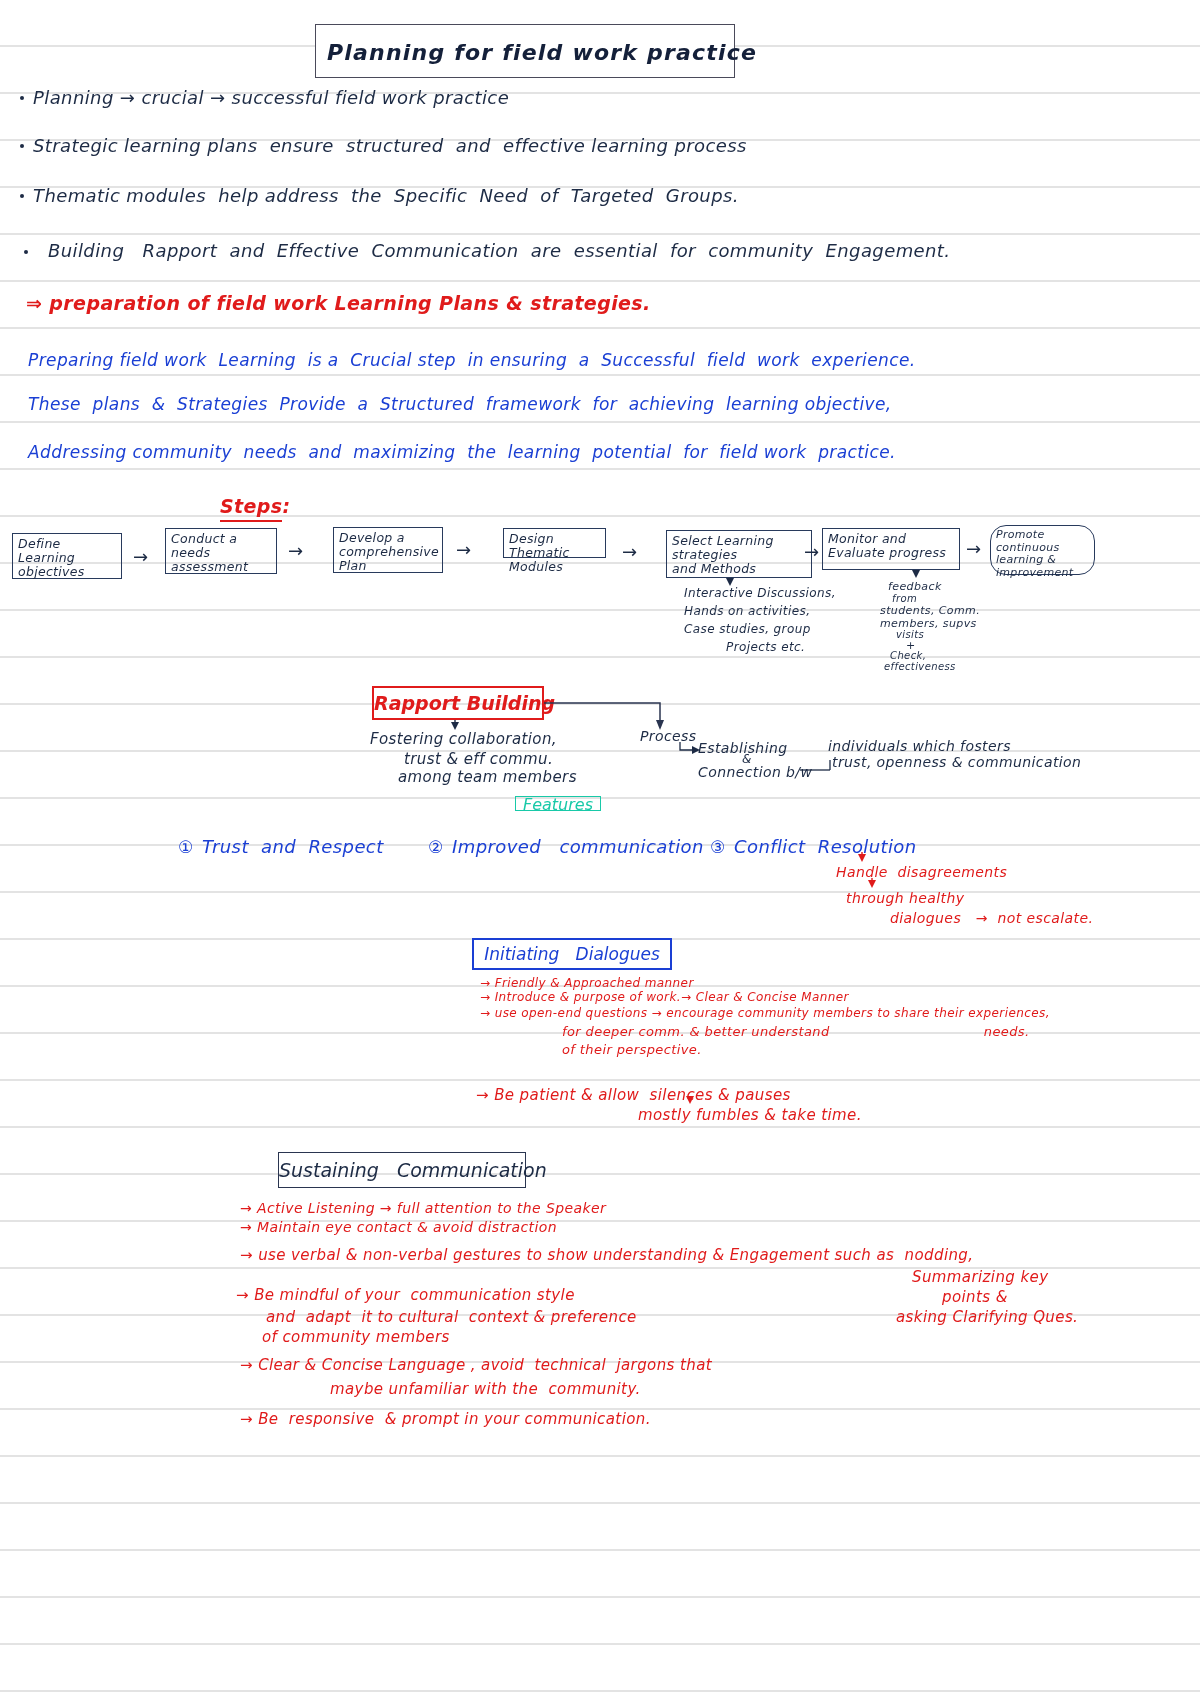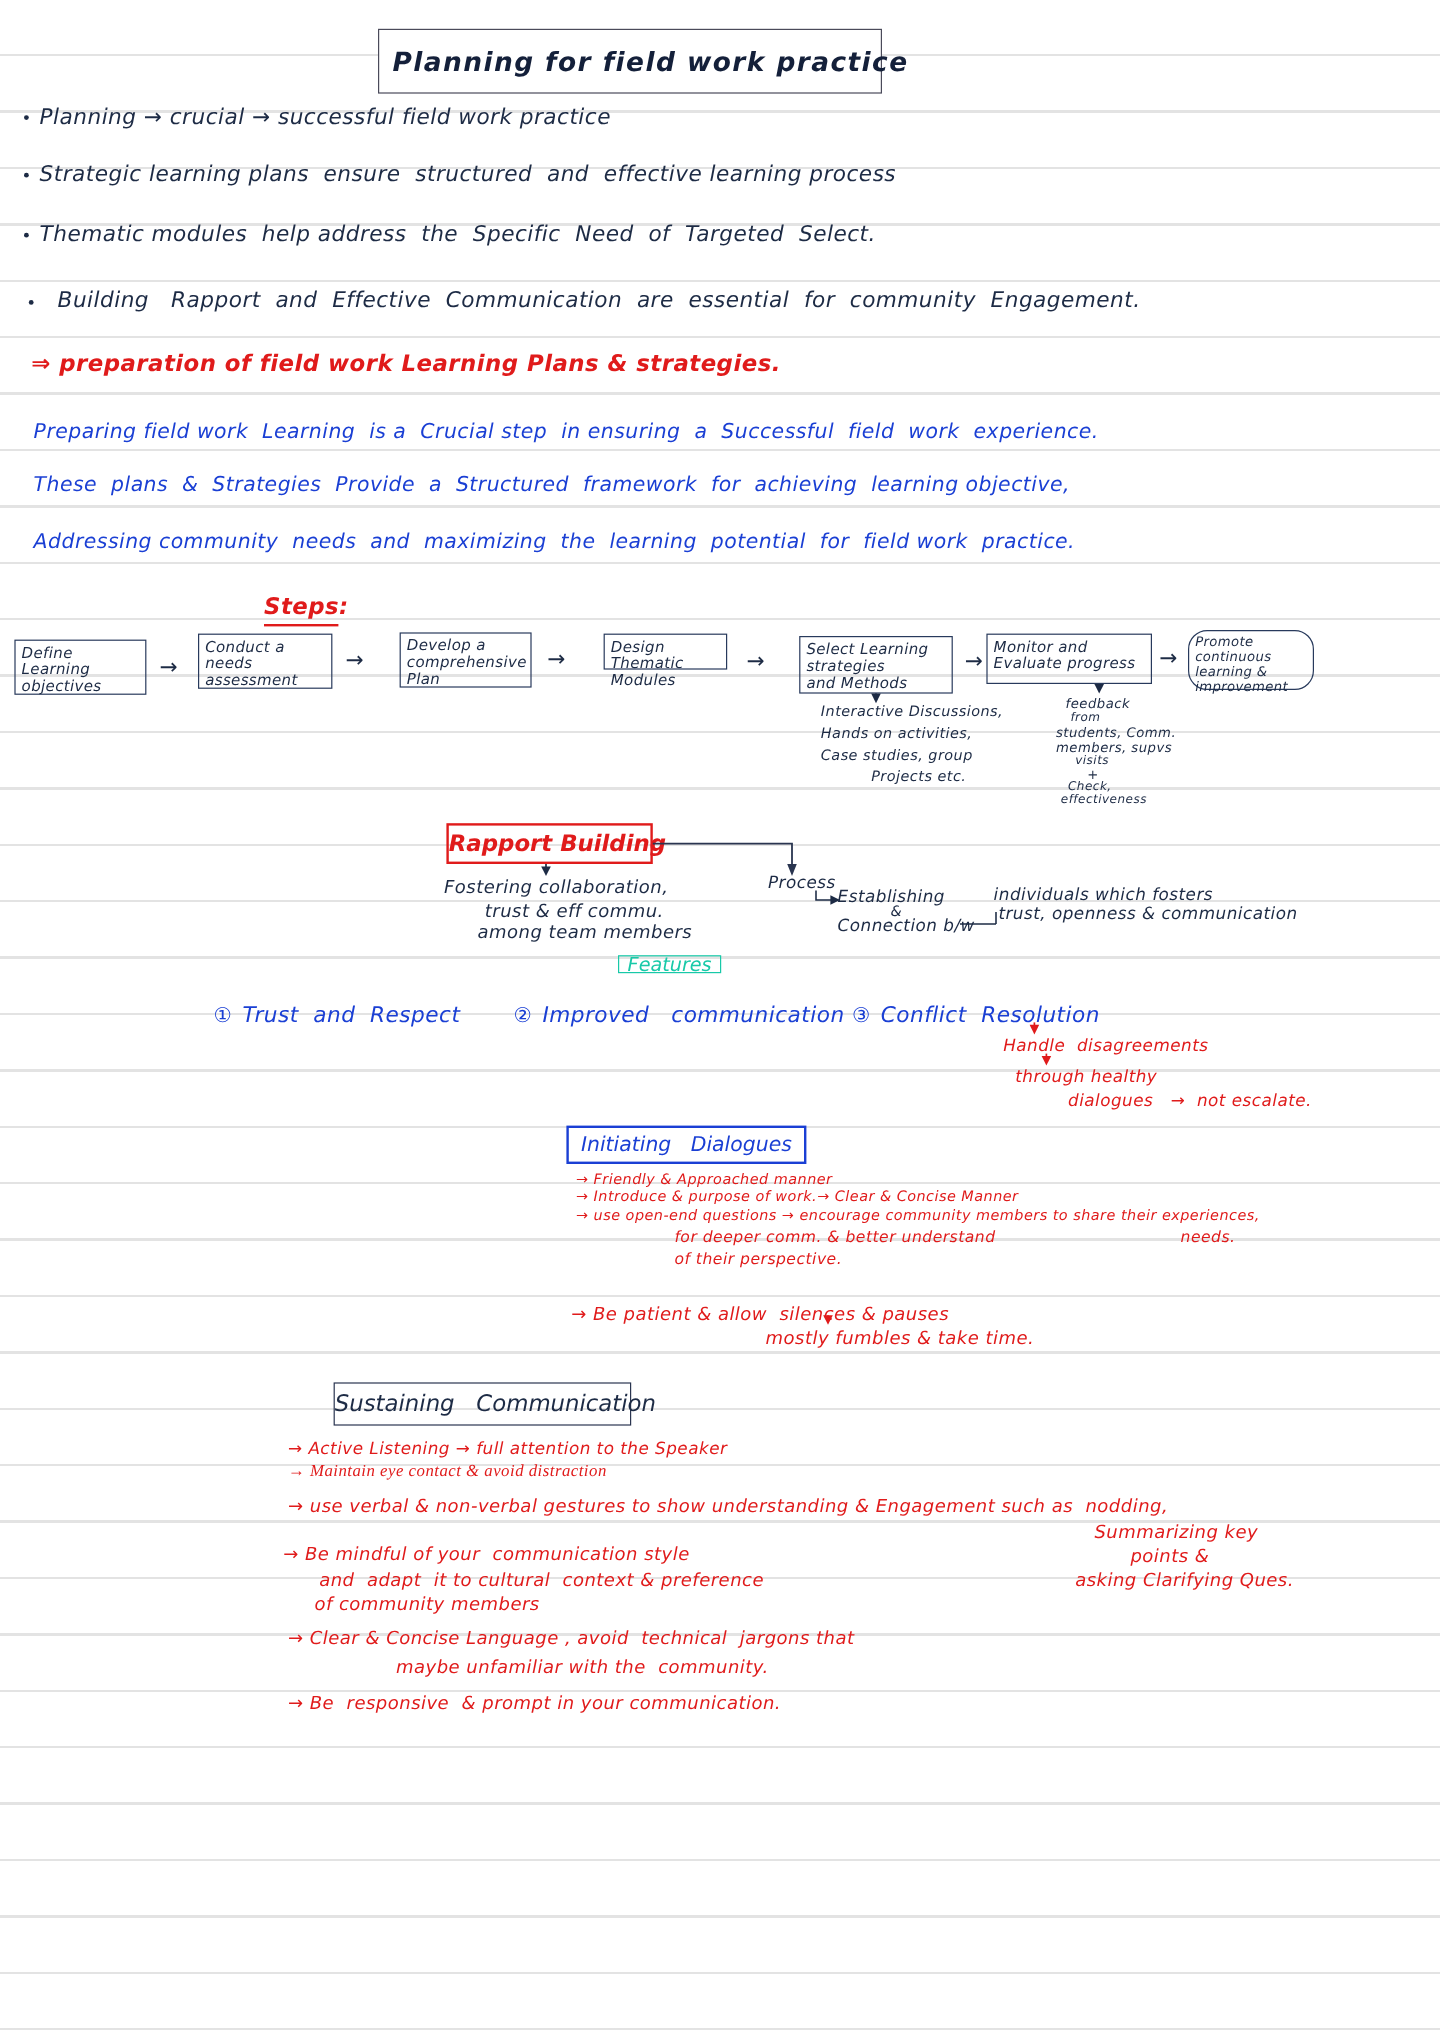--- a/index.html
+++ b/index.html
@@ -105,21 +105,21 @@
 <div id="title-text" class="slant">Planning for field work practice</div>
 
 <div class="layer">
   <div class="bullet-dot" style="left:20px;top:96px;"></div>
   <div class="hw ink-dark slant sz18" style="left:33px;top:87px;">Planning → crucial → successful field work practice</div>
 
   <div class="bullet-dot" style="left:20px;top:144px;"></div>
   <div class="hw ink-dark slant sz18" style="left:33px;top:135px;">Strategic learning plans  ensure  structured  and  effective learning process</div>
 
   <div class="bullet-dot" style="left:20px;top:194px;"></div>
-  <div class="hw ink-dark slant sz18" style="left:33px;top:185px;">Thematic modules  help address  the  Specific  Need  of  Targeted  Select.</div>
+  <div class="hw ink-dark slant sz18" style="left:33px;top:185px;">Thematic modules  help address  the  Specific  Need  of  Targeted  Groups.</div>
 
   <div class="bullet-dot" style="left:24px;top:250px;"></div>
   <div class="hw ink-dark slant sz18" style="left:48px;top:240px;">Building   Rapport  and  Effective  Communication  are  essential  for  community  Engagement.</div>
 </div>
 
 <div class="hw ink-red slant sz19 w600" style="left:26px;top:292px;">⇒ preparation of field work Learning Plans &amp; strategies.</div>
 
 <div class="layer">
   <div class="hw ink-blue slant sz17" style="left:28px;top:350px;">Preparing field work  Learning  is a  Crucial step  in ensuring  a  Successful  field  work  experience.</div>
   <div class="hw ink-blue slant sz17" style="left:28px;top:442px;">Addressing community  needs  and  maximizing  the  learning  potential  for  field work  practice.</div>
@@ -152,21 +152,21 @@
   </div>
   <div class="arrowh" style="left:456px;top:541px;">→</div>
 
   <div class="fbox" style="left:503px;top:528px;width:103px;height:30px;">
     <div class="ftxt slant">Design
 Thematic
 Modules</div>
   </div>
   <div class="arrowh" style="left:622px;top:543px;">→</div>
 
-  <div class="fbox" style="left:666px;top:530px;width:128px;height:48px;">
+  <div class="fbox" style="left:666px;top:530px;width:146px;height:48px;">
     <div class="ftxt slant">Select Learning
 strategies
 and Methods</div>
   </div>
   <div class="arrowh" style="left:804px;top:543px;">→</div>
 
   <div class="fbox" style="left:822px;top:528px;width:138px;height:42px;">
     <div class="ftxt slant">Monitor and
 Evaluate progress</div>
   </div>
@@ -246,21 +246,21 @@
   <div class="hw ink-red slant sz15" style="left:476px;top:1086px;">→ Be patient &amp; allow  silences &amp; pauses</div>
   <div class="hw ink-red slant sz15" style="left:638px;top:1106px;">mostly fumbles &amp; take time.</div>
 </div>
 
 <div class="lbox lbox-dark" style="left:278px;top:1152px;width:248px;height:36px;">
   <span class="ink-dark slant sz19">Sustaining   Communication</span>
 </div>
 
 <div class="layer">
   <div class="hw ink-red slant sz14" style="left:240px;top:1200px;">→ Active Listening → full attention to the Speaker</div>
-  <div class="hw ink-red slant sz14" style="left:240px;top:1219px;font-family:Liberation Serif, serif;">→ Maintain eye contact &amp; avoid distraction</div>
+  <div class="hw ink-red slant sz14" style="left:240px;top:1219px;">→ Maintain eye contact &amp; avoid distraction</div>
   <div class="hw ink-red slant sz15" style="left:240px;top:1246px;">→ use verbal &amp; non-verbal gestures to show understanding &amp; Engagement such as  nodding,</div>
   <div class="hw ink-red slant sz15" style="left:912px;top:1268px;">Summarizing key</div>
   <div class="hw ink-red slant sz15" style="left:942px;top:1288px;">points &amp;</div>
   <div class="hw ink-red slant sz15" style="left:896px;top:1308px;">asking Clarifying Ques.</div>
   <div class="hw ink-red slant sz15" style="left:236px;top:1286px;">→ Be mindful of your  communication style</div>
   <div class="hw ink-red slant sz15" style="left:266px;top:1308px;">and  adapt  it to cultural  context &amp; preference</div>
   <div class="hw ink-red slant sz15" style="left:262px;top:1328px;">of community members</div>
   <div class="hw ink-red slant sz15" style="left:240px;top:1356px;">→ Clear &amp; Concise Language , avoid  technical  jargons that</div>
   <div class="hw ink-red slant sz15" style="left:330px;top:1380px;">maybe unfamiliar with the  community.</div>
   <div class="hw ink-red slant sz15" style="left:240px;top:1410px;">→ Be  responsive  &amp; prompt in your communication.</div>

